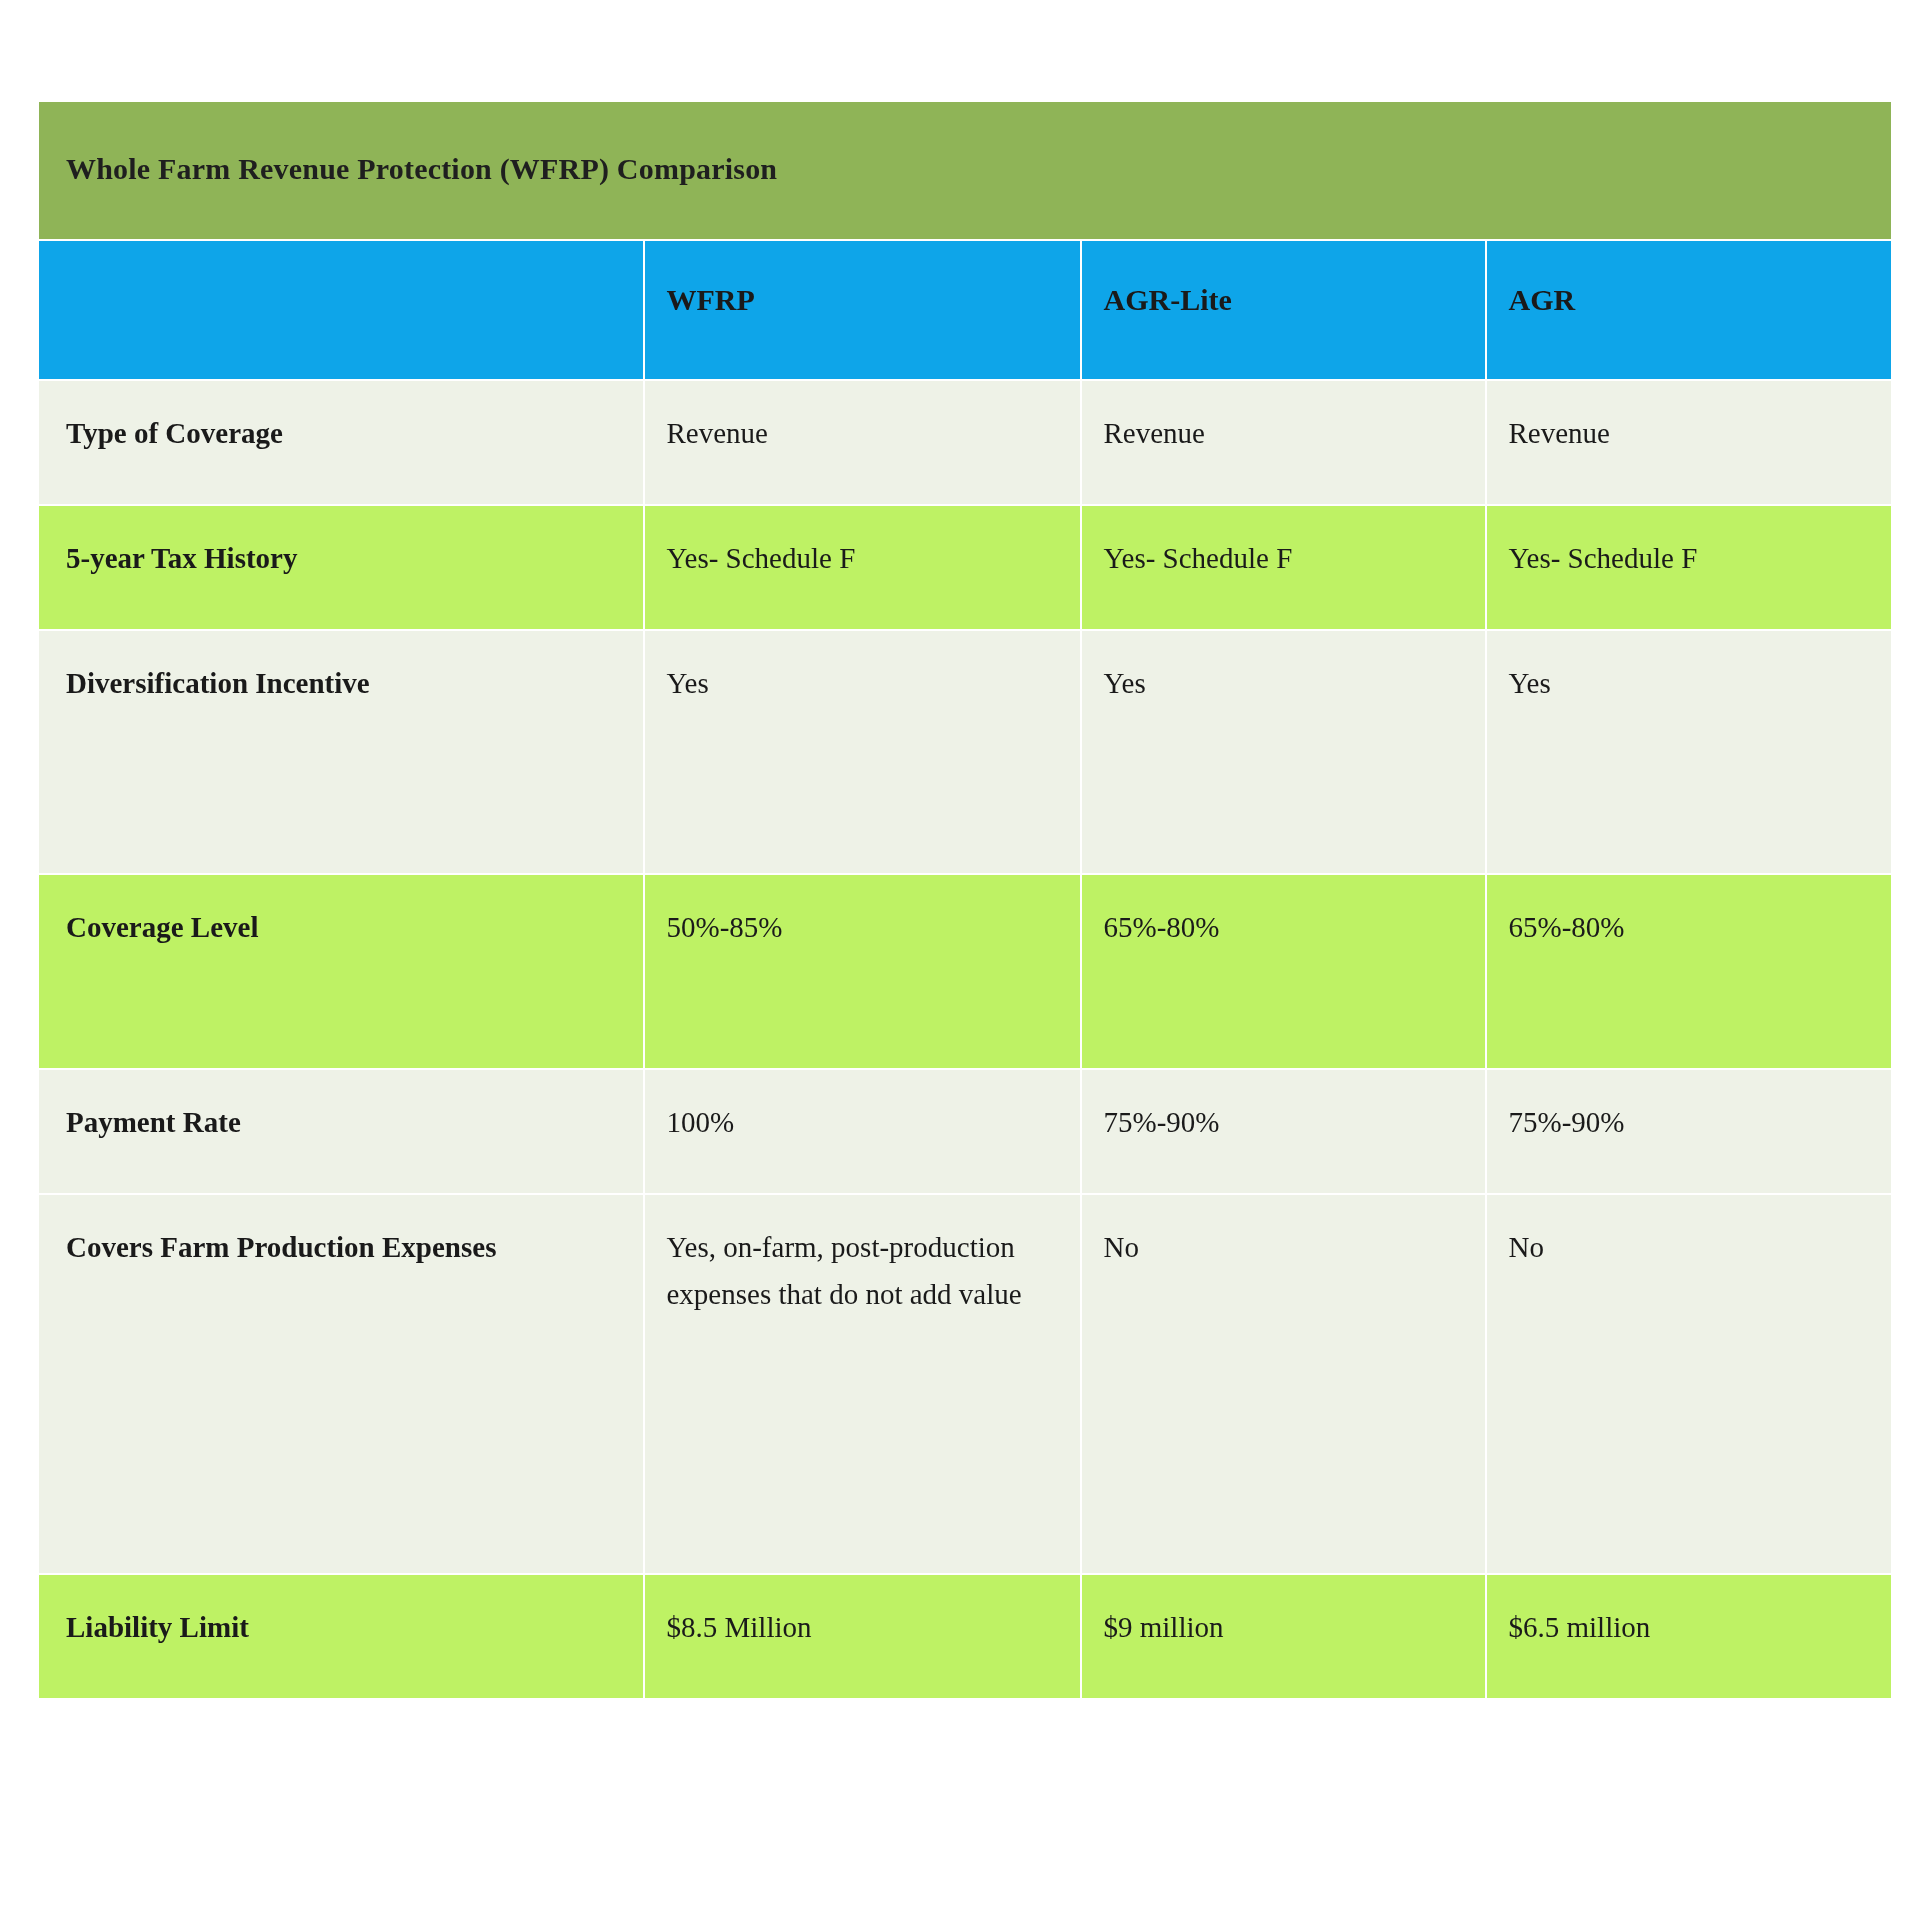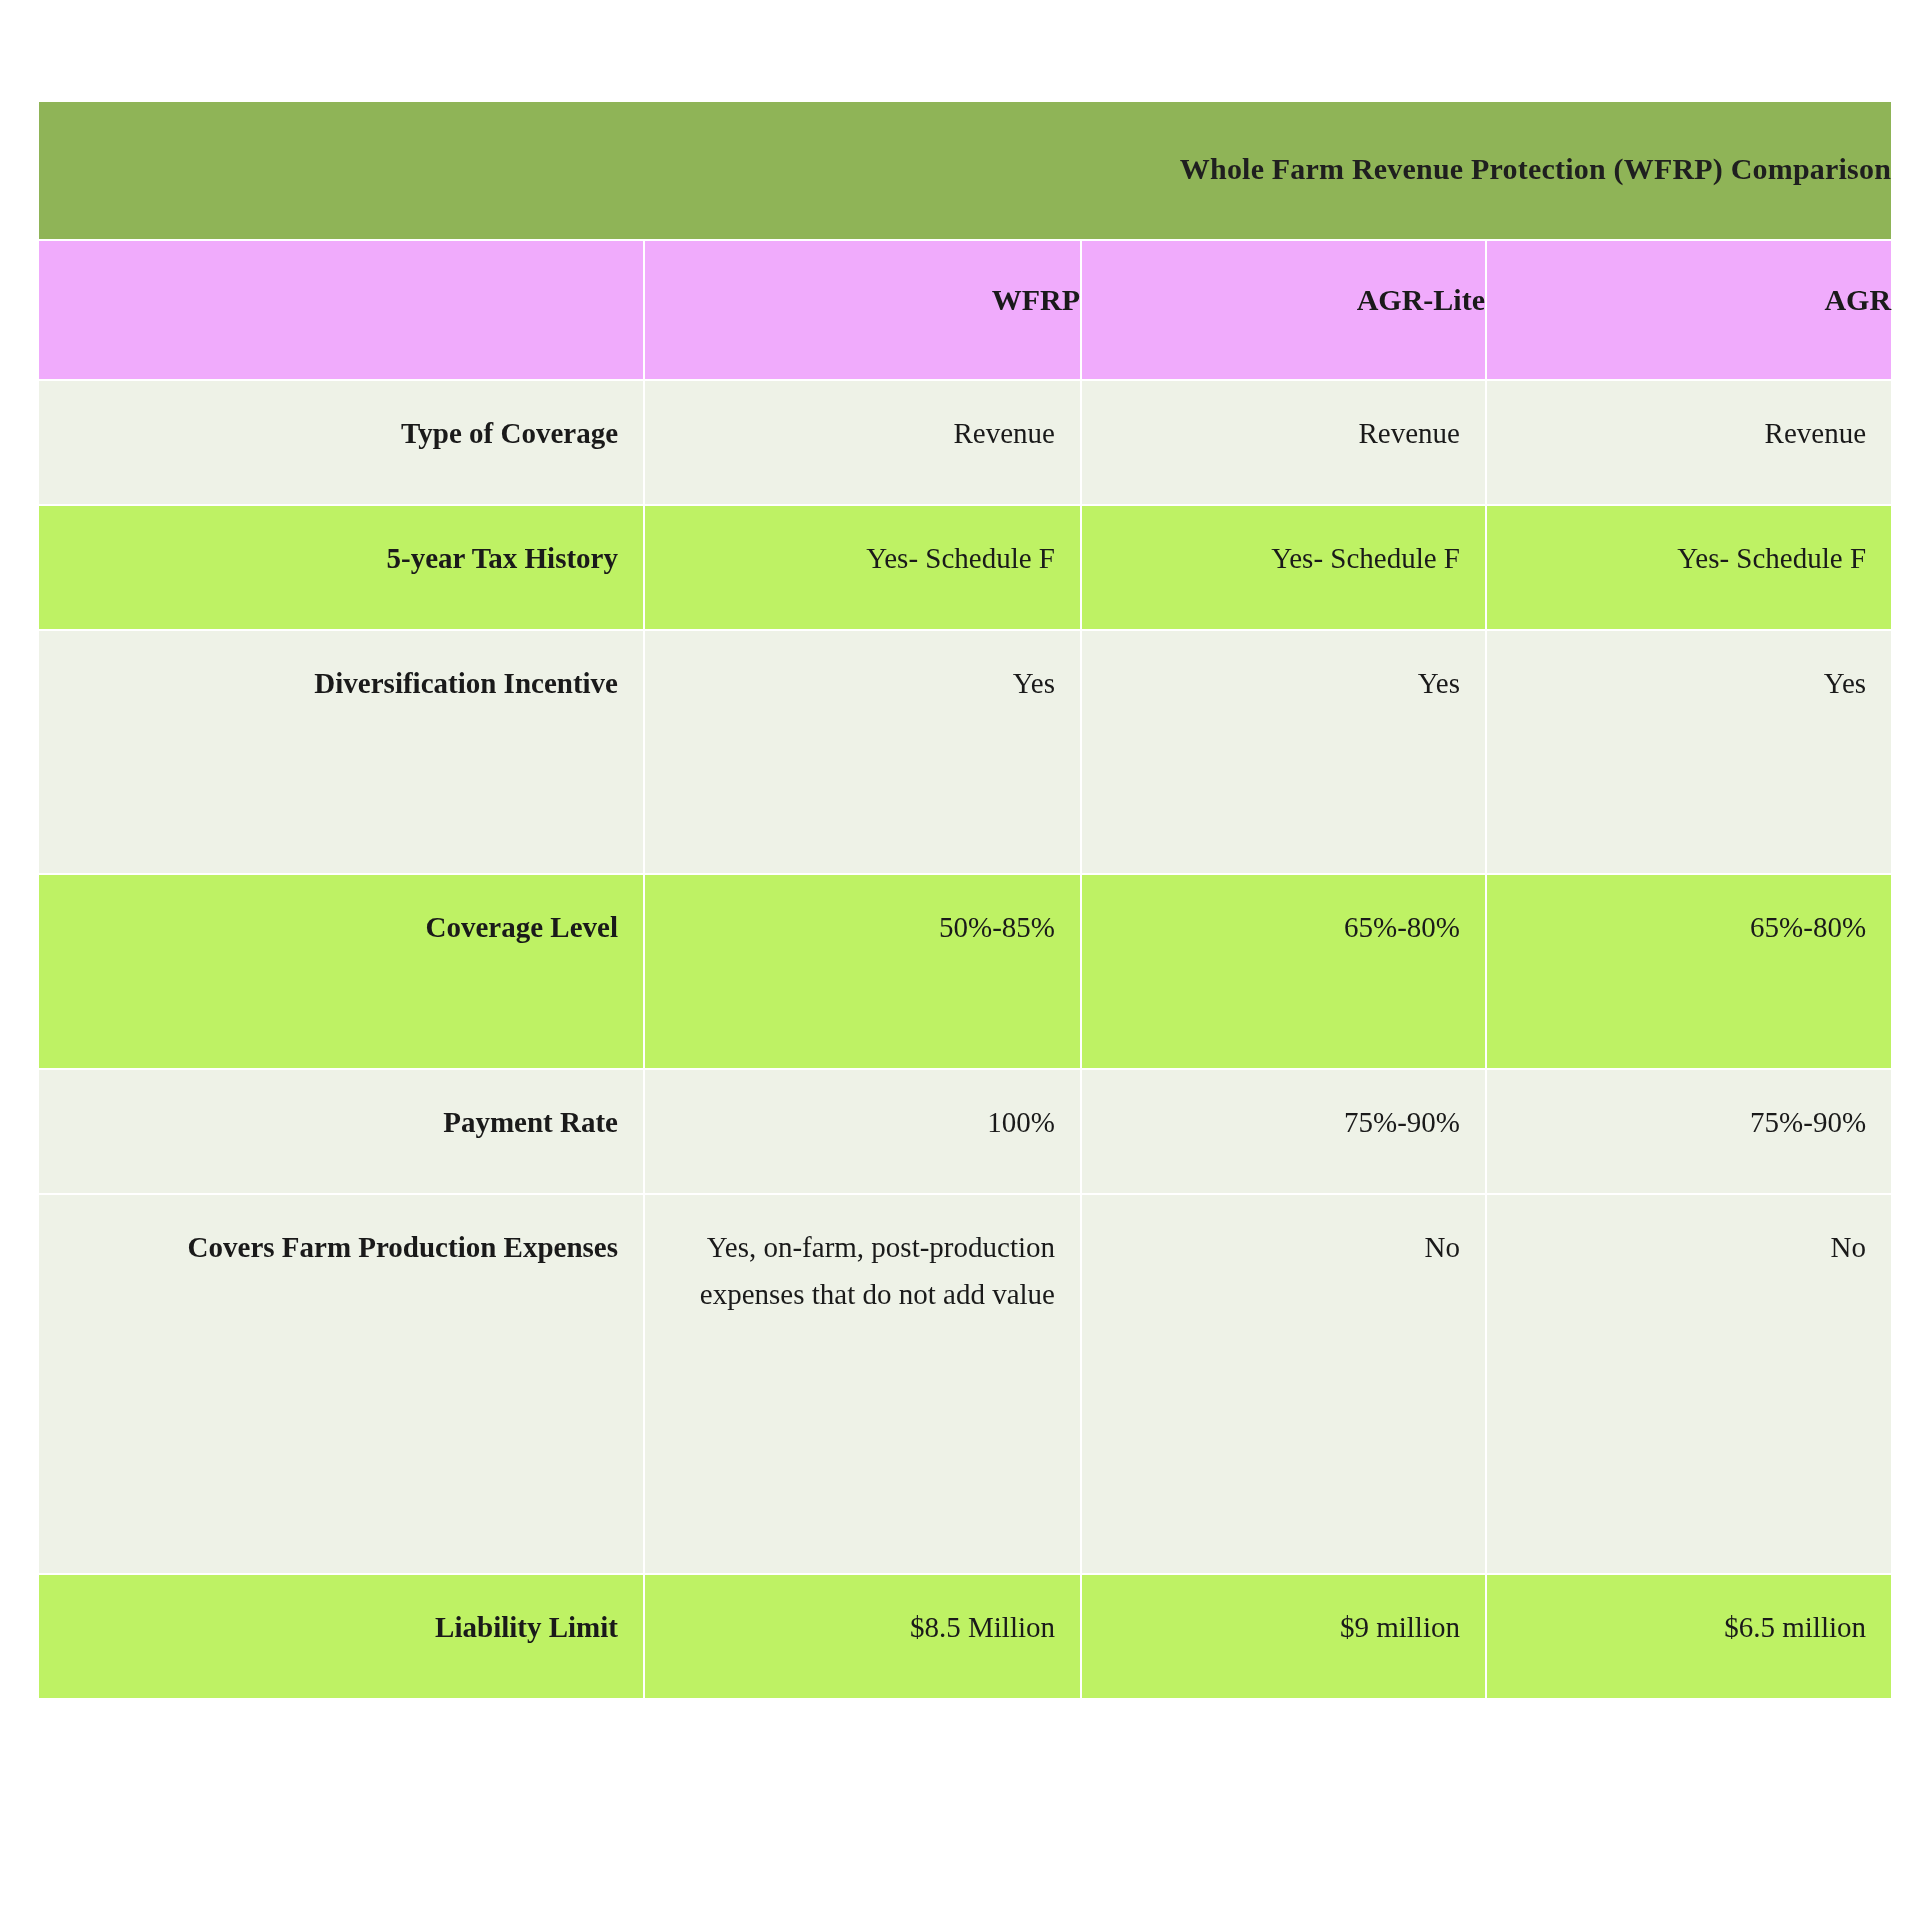--- a/index.html
+++ b/index.html
@@ -12,21 +12,20 @@
     height: 1927px;
     font-family: "Liberation Serif", "DejaVu Serif", serif;
     color: #1a1a1a;
     overflow: hidden;
   }
   .page {
     position: relative;
     width: 1927px;
     height: 1927px;
     box-sizing: border-box;
-    text-align: right;
   }
   .table-wrap {
     position: absolute;
     left: 39px;
     top: 102px;
     width: 1851px;
   }
   table.comparison {
     border-collapse: collapse;
     border-spacing: 0;
@@ -40,21 +39,21 @@
   }
   .title-cell {
     background: #8fb457;
     color: #1f1f1f;
     font-size: 30px;
     font-weight: bold;
     padding: 43px 0 45px 27px !important;
     letter-spacing: 0.2px;
   }
   .header-row td {
-    background: #f0abfc;
+    background: #0ea5e9;
     font-size: 30px;
     font-weight: bold;
     padding: 35px 0 39px 21.5px !important;
     border-right: 2.9px solid #ffffff;
     height: 64px;
   }
   .header-row td.col-label {
     border-right: 2.9px solid #ffffff;
   }
   .header-row td:last-child {

